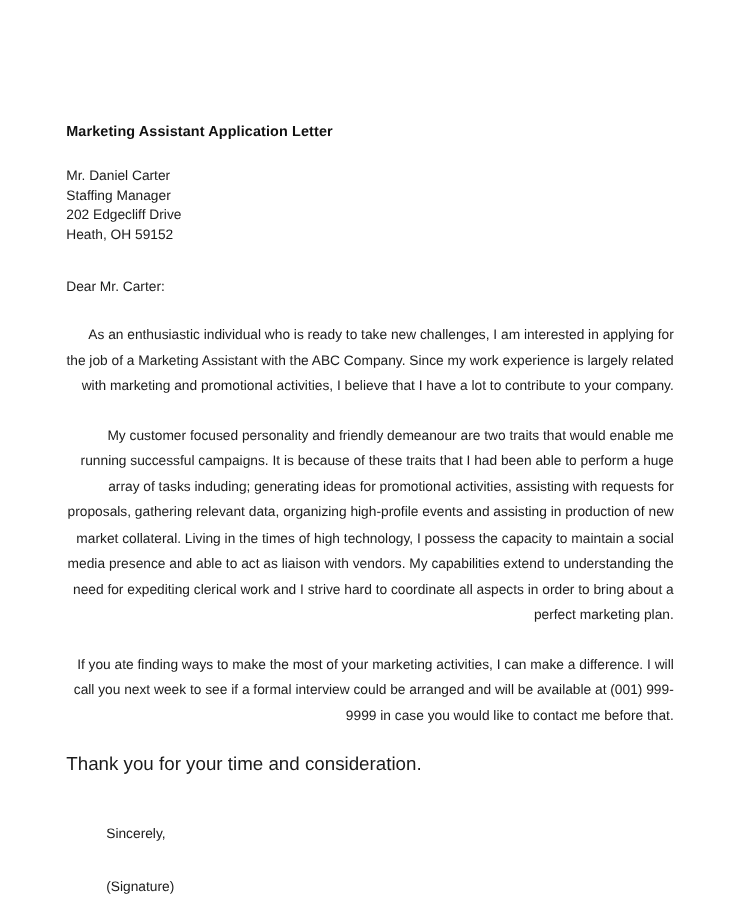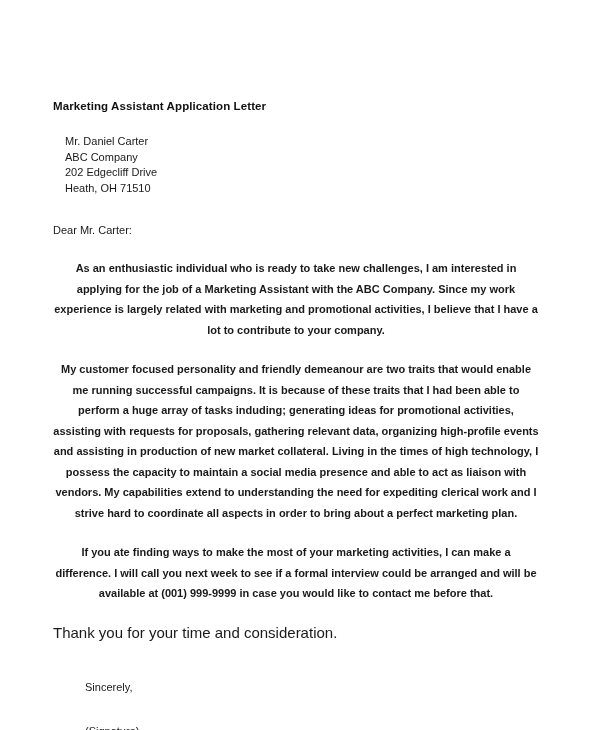--- a/index.html
+++ b/index.html
@@ -30,38 +30,37 @@
   .doc-title {
     font-size: 11.5px;
     font-weight: bold;
     letter-spacing: 0.1px;
     margin: 0 0 22px 0;
     color: #111111;
   }
   .addr-block {
     font-size: 11px;
     line-height: 15.5px;
-    margin: 0 0 28px 12px;
+    margin: 0 0 28px 0;
     color: #1a1a1a;
   }
   .addr-line {
     display: block;
     white-space: pre;
   }
   .salutation {
     font-size: 11px;
     margin: 0 0 22px 0;
   }
   .para {
     font-size: 11px;
     line-height: 20.5px;
-    text-align: center;
+    text-align: right;
     margin: 0 0 19px 0;
     color: #1a1a1a;
-    font-weight: bold;
   }
   .closing {
     font-size: 11px;
     line-height: 20.5px;
     margin: 0;
   }
   .sig-gap {
     height: 23px;
   }
   .sig-line {
@@ -79,23 +78,23 @@
 </head>
 <body>
 
 <div class="page">
   <div class="letter">
 
     <div class="doc-title">Marketing Assistant Application Letter</div>
 
     <div class="addr-block">
       <span class="addr-line">Mr. Daniel Carter</span>
-      <span class="addr-line">ABC Company</span>
+      <span class="addr-line">Staffing Manager</span>
       <span class="addr-line">202 Edgecliff Drive</span>
-      <span class="addr-line">Heath, OH 71510</span>
+      <span class="addr-line">Heath, OH 59152</span>
     </div>
 
     <div class="salutation">Dear Mr. Carter:</div>
 
     <p class="para">As an enthusiastic individual who is ready to take new challenges, I am interested in applying for the job of a Marketing Assistant with the ABC Company. Since my work experience is largely related with marketing and promotional activities, I believe that I have a lot to contribute to your company.</p>
     <p class="para">My customer focused personality and friendly demeanour are two traits that would enable me running successful campaigns. It is because of these traits that I had been able to perform a huge array of tasks induding; generating ideas for promotional activities, assisting with requests for proposals, gathering relevant data, organizing high-profile events and assisting in production of new market collateral. Living in the times of high technology, I possess the capacity to maintain a social media presence and able to act as liaison with vendors. My capabilities extend to understanding the need for expediting clerical work and I strive hard to coordinate all aspects in order to bring about a perfect marketing plan.</p>
     <p class="para">If you ate finding ways to make the most of your marketing activities, I can make a difference. I will call you next week to see if a formal interview could be arranged and will be available at (001) 999-9999 in case you would like to contact me before that.</p>
 
     <p class="thanks">Thank you for your time and consideration.</p>
 

